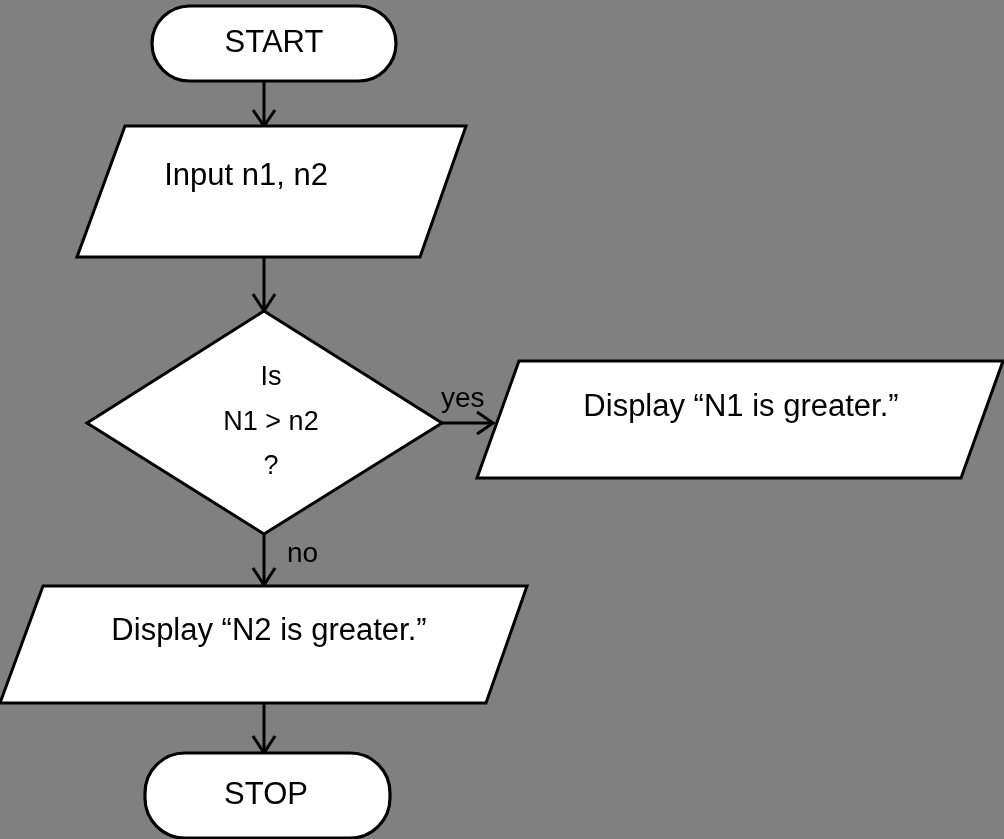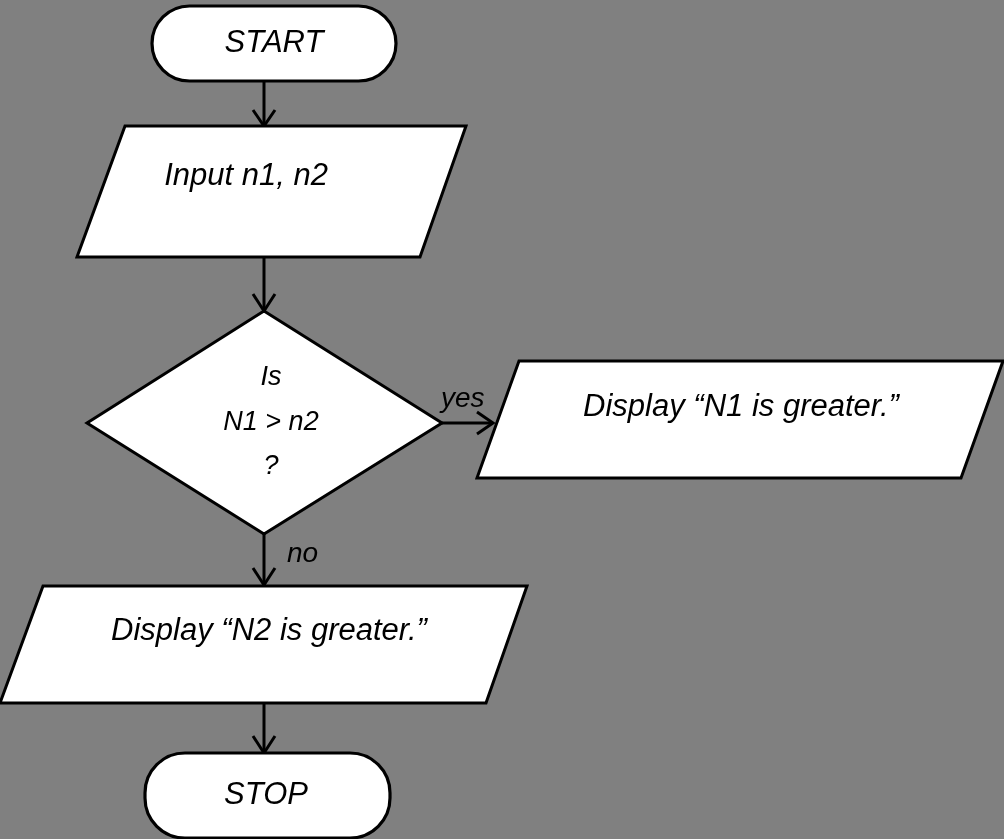--- a/index.html
+++ b/index.html
@@ -7,21 +7,20 @@
     padding: 0;
     background: #808080;
   }
   #canvas {
     position: relative;
     width: 1004px;
     height: 839px;
     background: #808080;
     overflow: hidden;
     font-family: "Liberation Sans", sans-serif;
-    font-style: italic;
   }
   svg.flow {
     position: absolute;
     left: 0;
     top: 0;
     width: 1004px;
     height: 839px;
     display: block;
   }
   .shape-fill { fill: #ffffff; }

